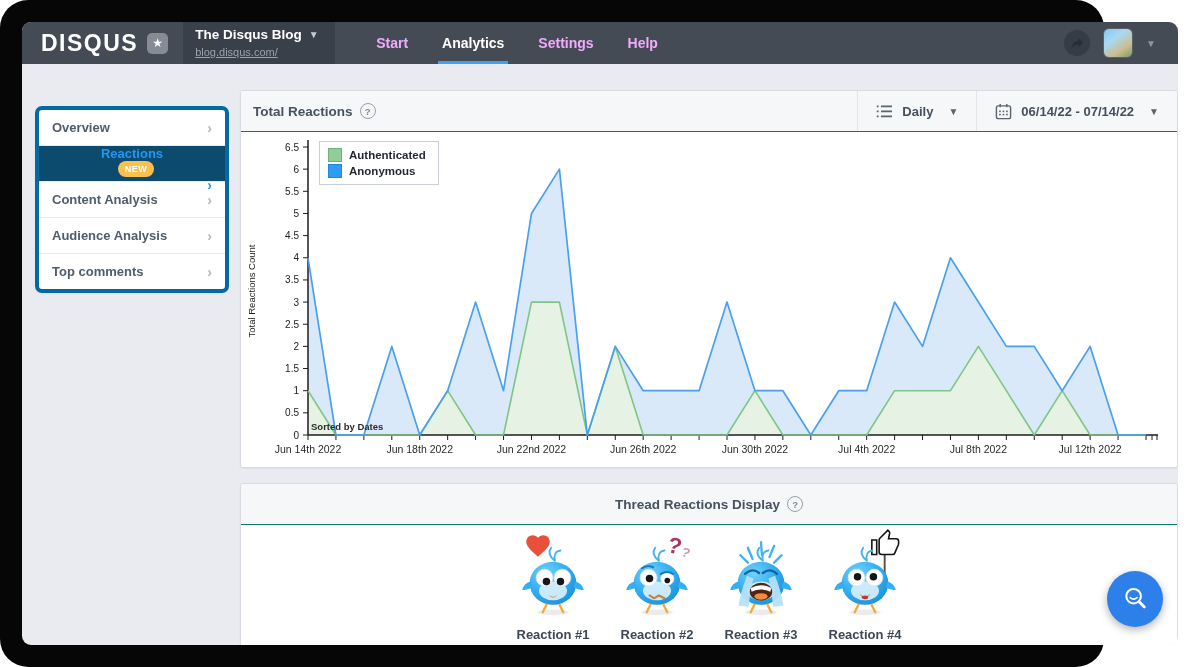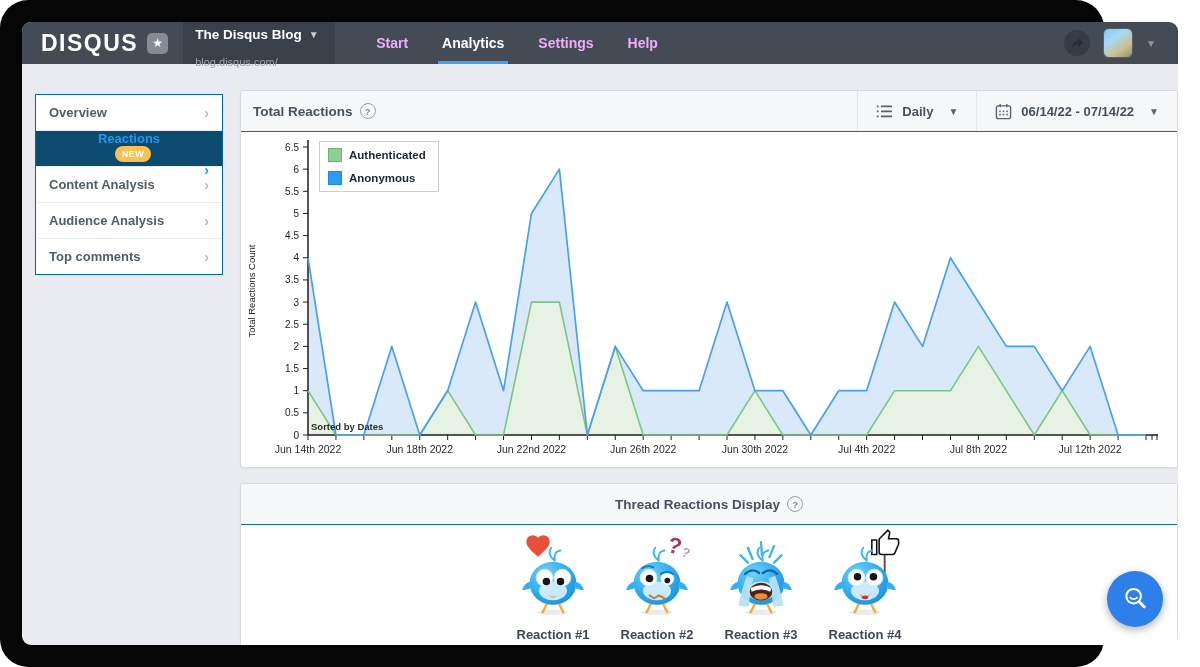--- a/index.html
+++ b/index.html
@@ -8,54 +8,54 @@
   .window{position:absolute;left:22px;top:22px;width:1156px;height:623px;border-radius:9px;overflow:hidden;background:#e9ebf0;}
 
   
   .topbar{position:absolute;left:0;top:0;right:0;height:42px;background:#454b55;display:flex;align-items:stretch;}
   .logo-wrap{display:flex;align-items:center;gap:9px;padding:0 15px 0 19px;}
   .logo{color:#fff;font-weight:bold;font-size:23px;letter-spacing:1.5px;}
   .star-badge{width:21px;height:21px;border-radius:5px;background:#868c95;color:#fff;display:flex;align-items:center;justify-content:center;font-size:12px;}
   .site-block{background:#394049;width:128px;padding:5px 12px 0 12px;cursor:pointer;}
   .site-name{color:#fff;font-size:13.5px;font-weight:bold;white-space:nowrap;display:flex;align-items:center;gap:7px;}
   .site-caret{color:#c6cbd2;font-size:10px;}
-  .site-url{color:#99a1ab;font-size:11px;margin-top:14px;}
+  .site-url{color:#99a1ab;font-size:11px;margin-top:4px;text-decoration:underline;}
   .nav{display:flex;margin-left:24px;}
   .nav-item{display:flex;align-items:center;padding:0 17px;color:#f0abfc;font-size:14px;font-weight:600;position:relative;cursor:pointer;}
   .nav-item.active{color:#fff;}
   .nav-item.active::after{content:"";position:absolute;left:13px;right:13px;bottom:0;height:3px;background:#41a0f0;}
   .top-right{margin-left:auto;display:flex;align-items:center;gap:13px;padding-right:22px;}
   .share-circle{width:26px;height:26px;border-radius:50%;background:#363c46;display:flex;align-items:center;justify-content:center;cursor:pointer;}
   .avatar{width:28px;height:28px;border-radius:6px;cursor:pointer;border:1px solid #59606a;
     background:linear-gradient(145deg,#85c6ee 0%,#a9d9f4 35%,#cdbd90 70%,#7e9a66 100%);}
   .caret-small{color:#8d949e;font-size:10px;cursor:pointer;}
 
   
-  .side-card{position:absolute;left:13px;top:72px;width:186px;background:#fff;border:1px solid #0369a1;border-radius:0;box-shadow:0 1px 2px rgba(0,0,0,.05);}
+  .side-card{position:absolute;left:13px;top:84px;width:186px;background:#fff;border:4px solid #0369a1;border-radius:7px;box-shadow:0 1px 2px rgba(0,0,0,.05);}
   .side-item{display:flex;align-items:center;padding:0 13px;height:35px;border-bottom:1px solid #e9ecef;font-size:13px;font-weight:600;color:#4f5d6b;cursor:pointer;}
   .side-item:last-child{border-bottom:none;}
   .side-item.active{background:#0c4a6e;color:#2496f0;flex-direction:column;}
   .side-chevron{margin-left:auto;color:#b3bac2;font-size:14px;}
   .side-item.active .side-chevron{color:#2496f0;}
   .new-badge{margin-left:8px;background:#fcc04e;color:#fff;font-size:9px;font-weight:bold;letter-spacing:.5px;padding:3px 7px;border-radius:9px;}
 
   
   .card{position:absolute;background:#fff;border:1px solid #d8dce2;border-radius:3px;box-shadow:0 1px 2px rgba(0,0,0,.05);}
   .chart-card{left:218px;top:68px;width:936px;height:376px;}
   .thread-card{left:218px;top:461px;width:936px;height:165px;}
   .card-head{height:40px;background:#f6f7f9;border-bottom:1px solid #0f766e;display:flex;align-items:center;padding-left:12px;border-radius:3px 3px 0 0;}
   .card-title{font-size:13.5px;font-weight:bold;color:#47525e;display:flex;gap:7px;align-items:center;}
   .qmark{width:14px;height:14px;border:1.3px solid #97a0aa;border-radius:50%;color:#7d8791;font-size:9.5px;font-weight:bold;display:inline-flex;align-items:center;justify-content:center;}
   .head-controls{margin-left:auto;display:flex;align-items:stretch;height:100%;}
   .ctrl{display:flex;align-items:center;gap:9px;padding:0 18px;border-left:1px solid #e2e5ea;font-size:13px;font-weight:bold;color:#46505c;cursor:pointer;}
   .ctrl-caret{color:#5a6470;font-size:10px;margin-left:6px;}
 
   .chart-body{position:relative;height:334px;}
   #chart-svg{position:absolute;left:0;top:0;}
-  .legend{position:absolute;left:78px;top:9px;background:#fff;border:1px solid #c9ced4;padding:6px 12px 6px 8px;display:flex;flex-direction:column;gap:9px;}
+  .legend{position:absolute;left:78px;top:9px;background:#fff;border:1px solid #c9ced4;padding:6px 12px 6px 8px;display:flex;flex-direction:column;gap:2px;}
   .legend-row{display:flex;align-items:center;gap:7px;font-size:11.5px;color:#1f2730;font-weight:600;}
   .sw{width:12px;height:12px;}
   .sw-auth{background:#8fce97;border:1px solid #6db377;}
   .sw-anon{background:#2f9bf3;border:1px solid #1f87de;}
 
   .thread-head{justify-content:center;padding-left:0;}
   .thread-body{display:flex;justify-content:center;gap:8px;padding-top:4px;}
   .reaction-item{width:96px;text-align:center;cursor:pointer;}
   .reaction-img{height:88px;display:flex;align-items:flex-end;justify-content:center;}
   .reaction-label{font-size:13px;font-weight:bold;color:#3e4854;margin-top:10px;}

